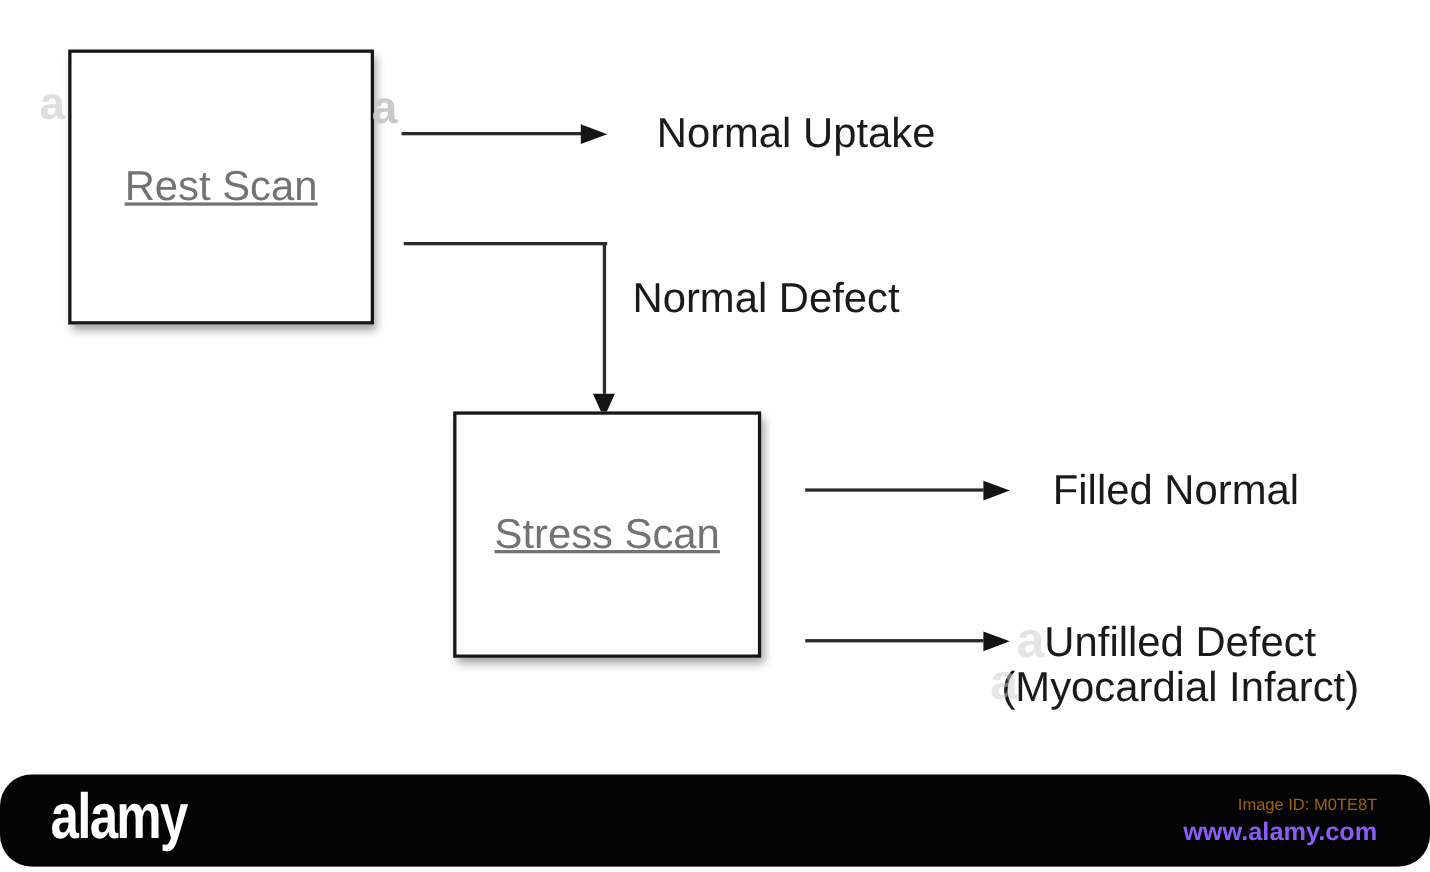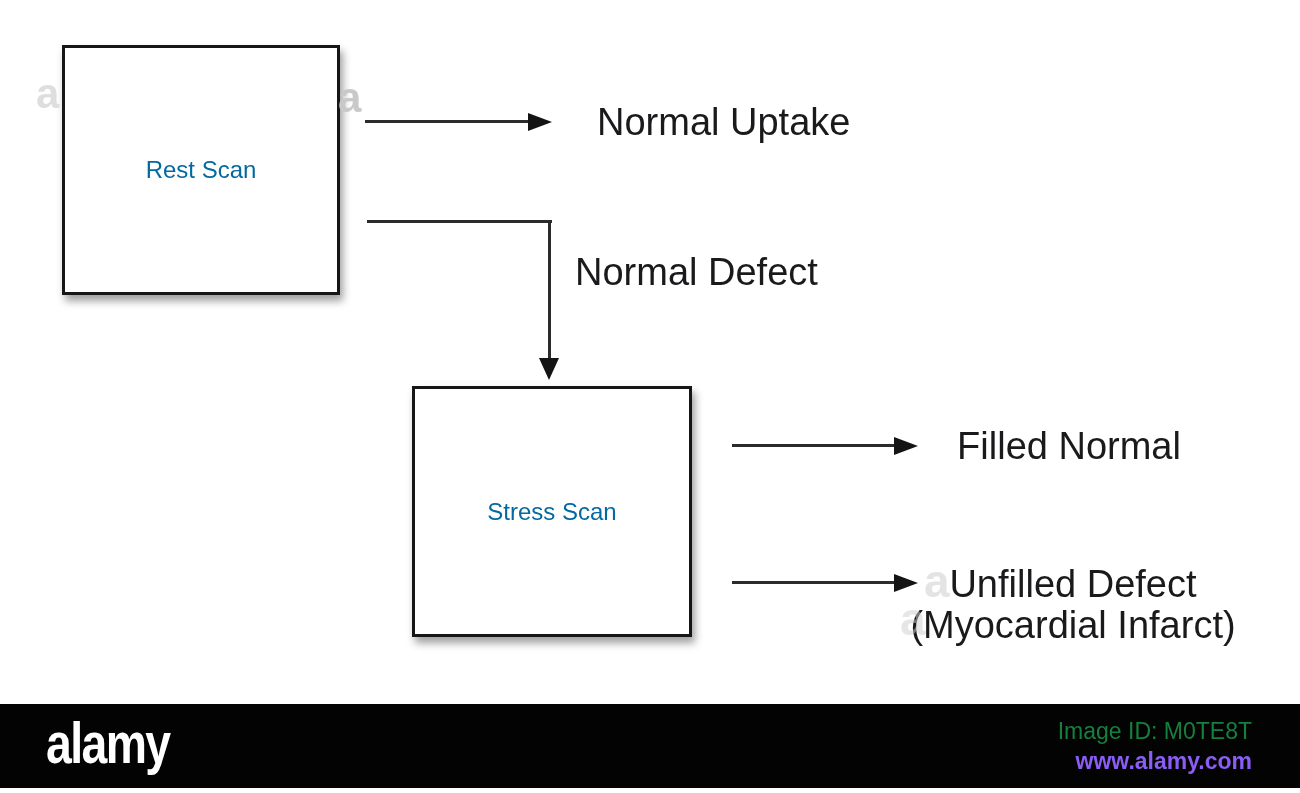--- a/index.html
+++ b/index.html
@@ -18,26 +18,27 @@
     box-sizing: border-box;
     background: #ffffff;
     border: 3px solid #161616;
     box-shadow: 3px 6px 8px rgba(0,0,0,0.38);
     display: flex;
     align-items: center;
     justify-content: center;
     z-index: 2;
   }
   .fc-box-label {
-    font-size: 24px;
-    color: #0369a1;
+    font-size: 38px;
+    color: #737373;
     white-space: nowrap;
+    text-decoration: underline;
   }
   #rest-box   { left: 62px;  top: 45px;  width: 278px; height: 250px; }
-  #stress-box { left: 412px; top: 386px; width: 280px; height: 251px; }
+  #stress-box { left: 412px; top: 374px; width: 280px; height: 224px; }
 
   
   .hline, .vline { position: absolute; background: #2b2b2b; z-index: 1; }
   .hline { height: 3px; }
   .vline { width: 3px; }
 
   #normal-line   { left: 365px; top: 120px; width: 164px; }
   #elbow-h       { left: 367px; top: 220px; width: 185px; }
   #elbow-v       { left: 548px; top: 220px; height: 138px; }
   #filled-line   { left: 732px; top: 444px; width: 162px; }
@@ -102,42 +103,43 @@
   
   #footer-bar {
     position: absolute;
     left: 0; top: 704px;
     width: 1300px; height: 84px;
     background: #030303;
     display: flex;
     align-items: center;
     justify-content: space-between;
     z-index: 4;
+    border-radius: 29px;
   }
   #brand-logo {
     margin-left: 46px;
     color: #ffffff;
     font-size: 58px;
     font-weight: bold;
     letter-spacing: -2px;
     transform: scaleX(0.8);
     transform-origin: left center;
     line-height: 1;
     padding-bottom: 6px;
   }
   #footer-right {
     margin-right: 48px;
     display: flex;
     flex-direction: column;
     align-items: flex-end;
     gap: 3px;
   }
   #footer-image-id {
-    color: #15803d;
-    font-size: 23px;
+    color: #a16207;
+    font-size: 15px;
   }
   #footer-website {
     color: #8b5cf6;
     font-size: 23px;
     font-weight: bold;
   }
   #footer-bottom-strip {
     position: absolute;
     left: 0; top: 788px;
     width: 1300px; height: 5px;

